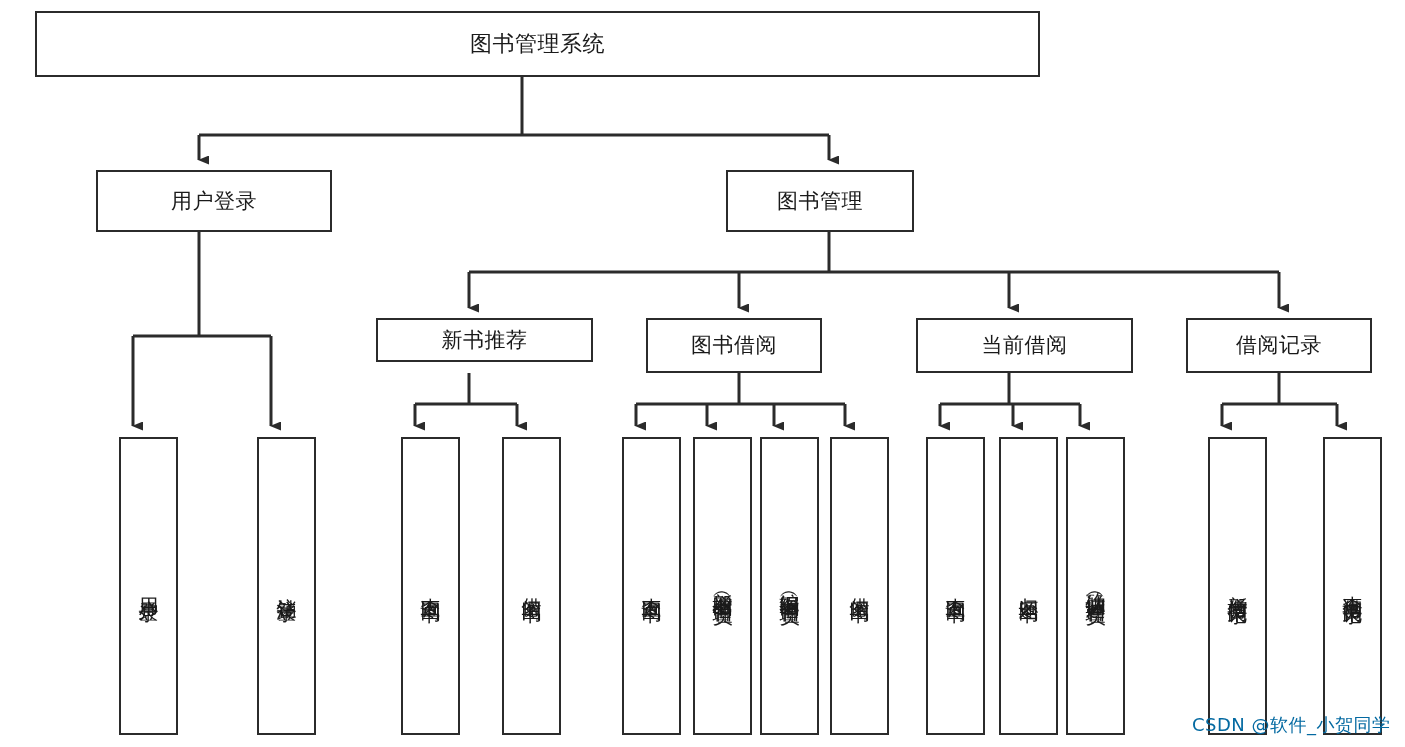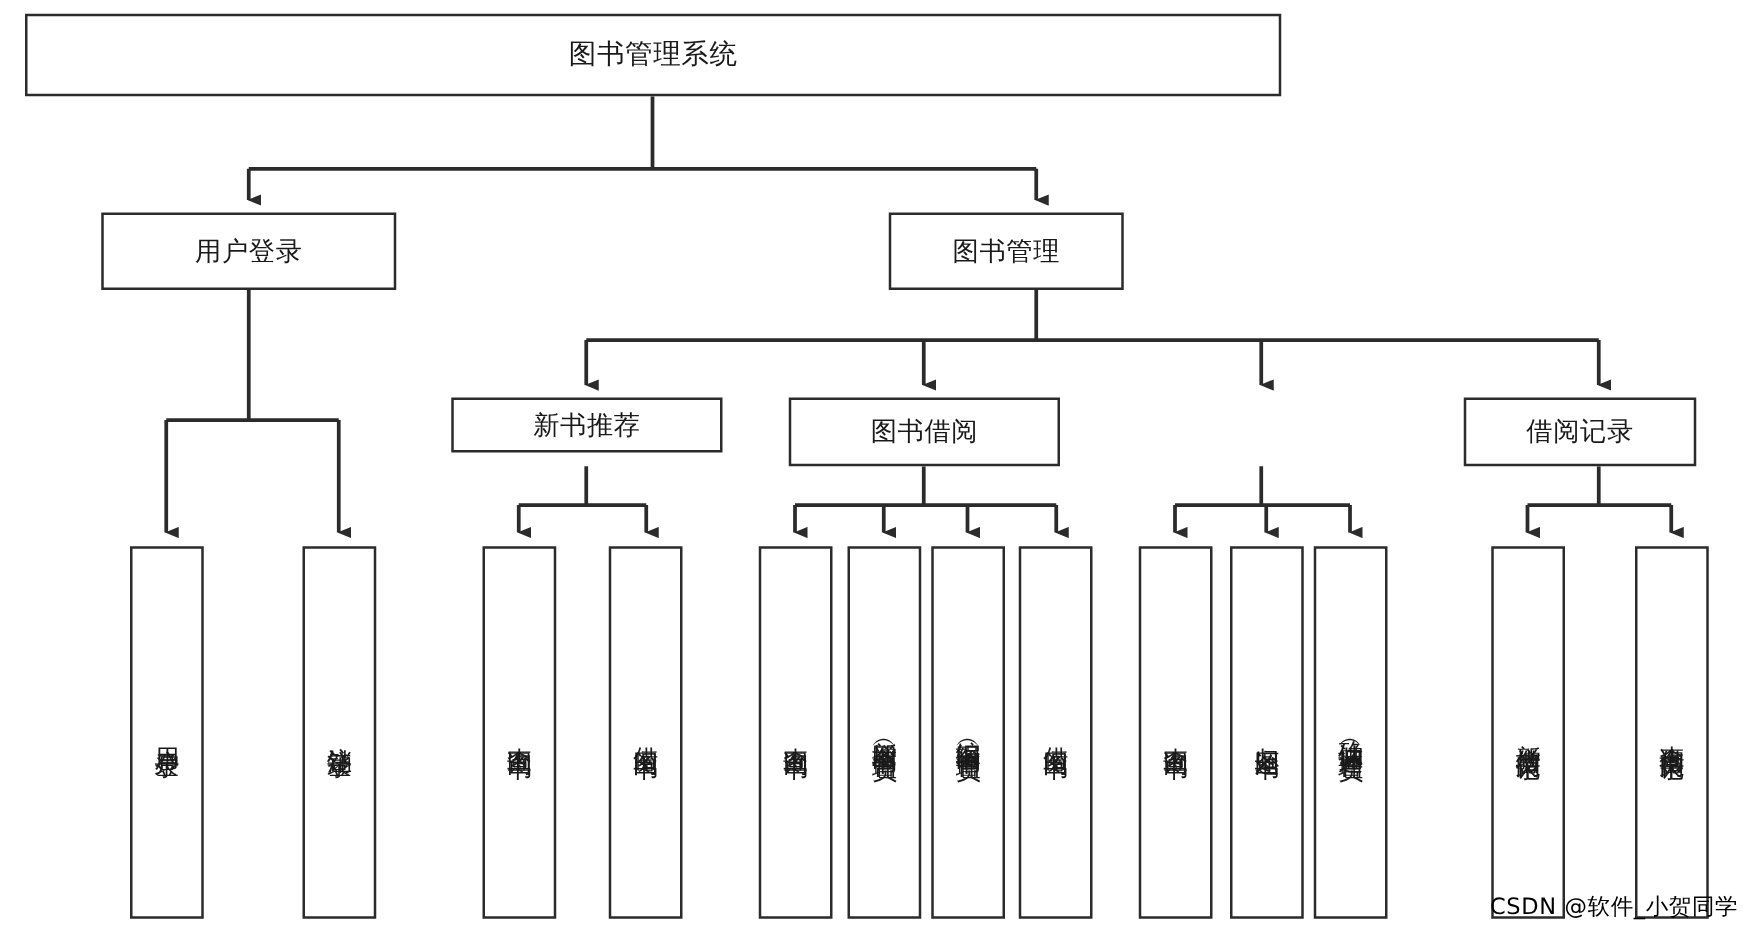--- a/index.html
+++ b/index.html
@@ -27,20 +27,21 @@
     height: 747px;
   }
   .node-box {
     position: absolute;
     box-sizing: border-box;
     background: #ffffff;
     border: 2px solid #2b2b2b;
     display: flex;
     align-items: center;
     justify-content: center;
+    margin-left: 15px;
   }
   .node-label {
     color: #1a1a1a;
     font-size: 21px;
     line-height: 1.25;
     letter-spacing: 0.5px;
     white-space: nowrap;
     text-align: center;
   }
   .node-box.leaf .node-label {
@@ -53,21 +54,21 @@
     max-height: 290px;
   }
   .node-box.root .node-label {
     font-size: 22px;
   }
   .watermark {
     position: absolute;
     left: 1192px;
     top: 713px;
     font-size: 18px;
-    color: #000000;
+    color: #0369a1;
     white-space: nowrap;
     letter-spacing: 0.5px;
     pointer-events: none;
   }
 </style>
 </head>
 <body>
 
 <div id="diagram-root">
 
@@ -130,24 +131,27 @@
   </div>
 
   <div class="node-box" style="left:711px; top:170px; width:188px; height:62px;">
     <span class="node-label">图书管理</span>
   </div>
 
   <div class="node-box" style="left:361px; top:318px; width:217px; height:44px;">
     <span class="node-label">新书推荐</span>
   </div>
 
-  <div class="node-box" style="left:631px; top:318px; width:217px; height:55px;">
+  <div class="node-box" style="left:631px; top:318px; width:176px; height:55px;">
     <span class="node-label">图书借阅</span>
   </div>
 
+  <div class="node-box" style="left:901px; top:318px; width:217px; height:55px;">
+    <span class="node-label">当前借阅</span>
+  </div>
 
   <div class="node-box" style="left:1171px; top:318px; width:186px; height:55px;">
     <span class="node-label">借阅记录</span>
   </div>
 
   <div class="node-box leaf" style="left:104px; top:437px; width:59px; height:298px;">
     <span class="node-label">用户登录</span>
   </div>
 
   <div class="node-box leaf" style="left:242px; top:437px; width:59px; height:298px;">

